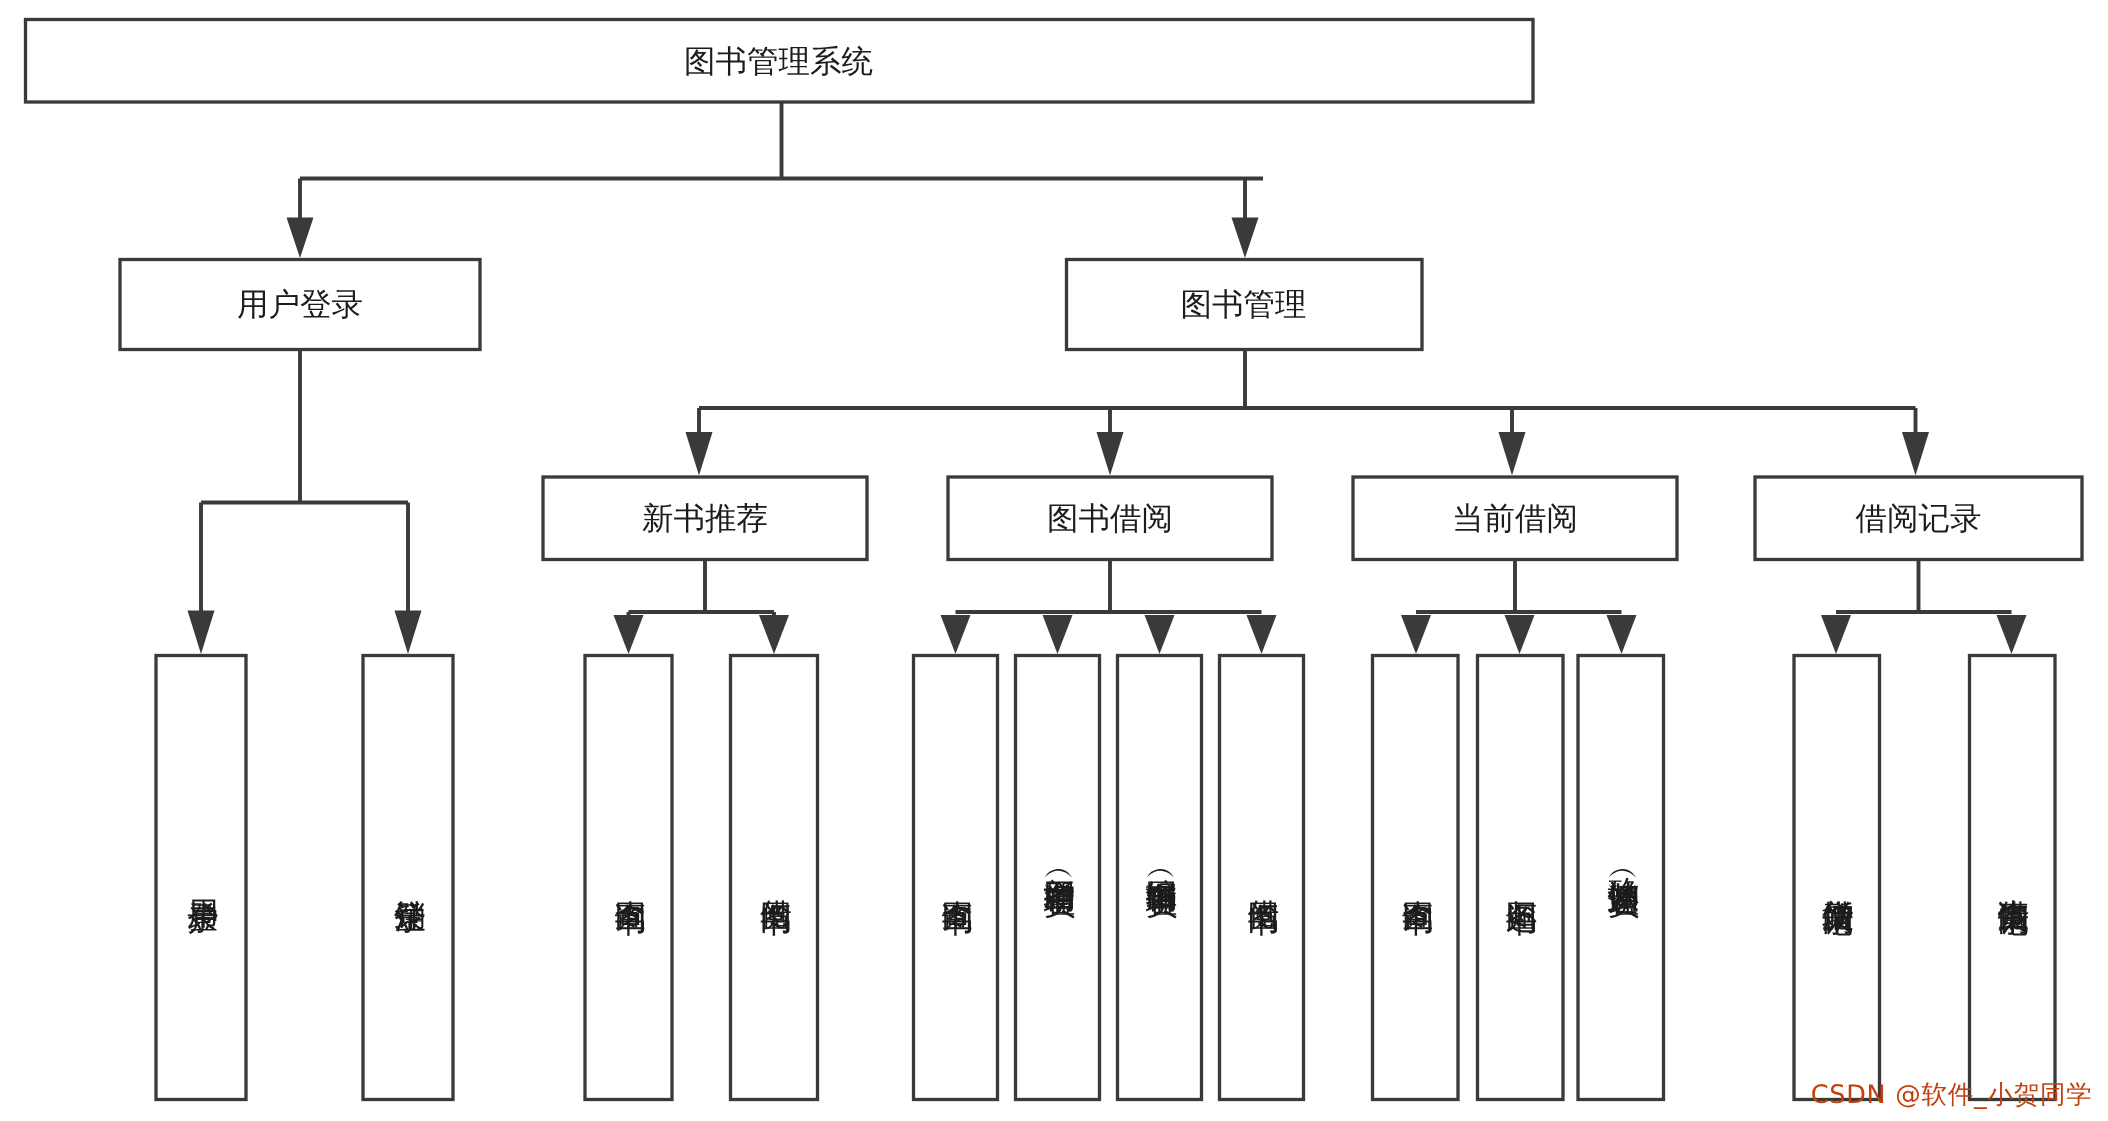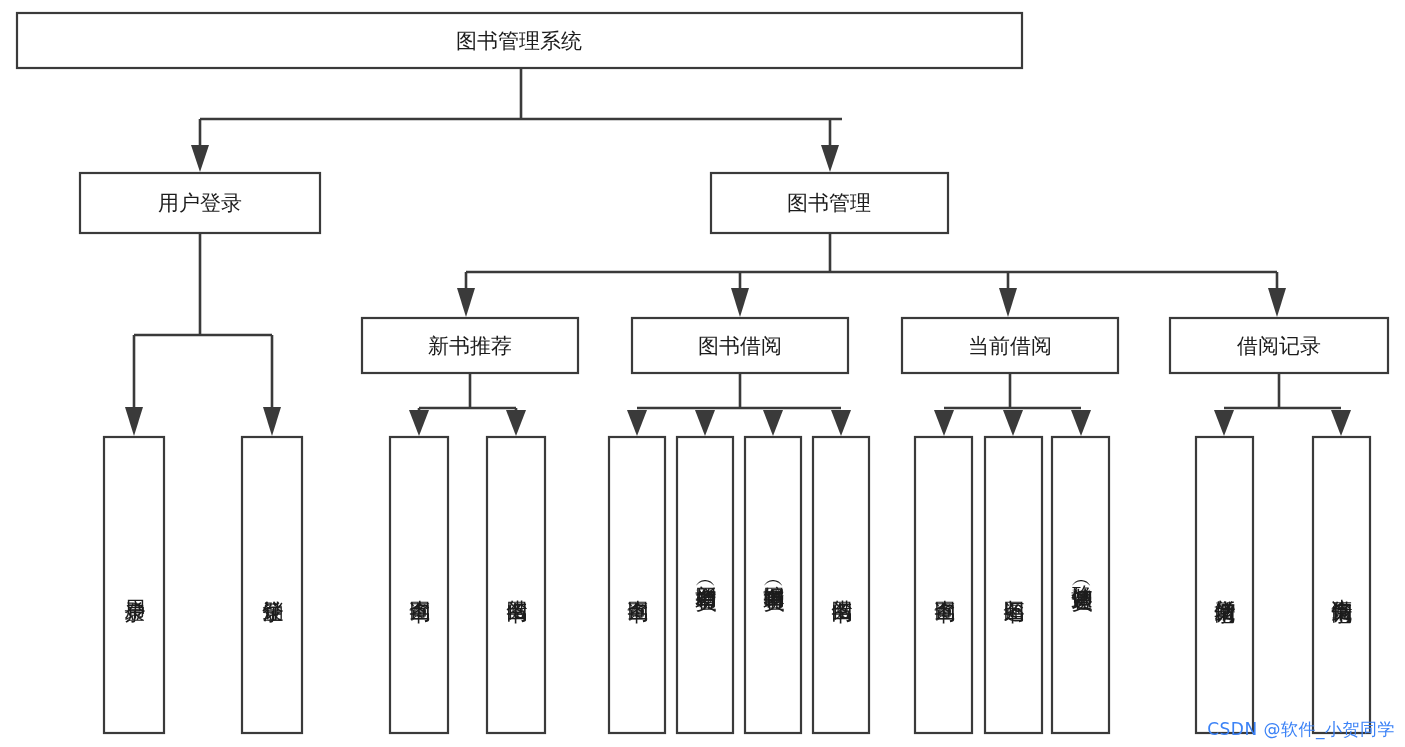--- a/index.html
+++ b/index.html
@@ -53,21 +53,21 @@
   .arrow-head {
     fill: #3a3a3a;
     stroke: none;
   }
   .watermark {
     position: absolute;
     right: 10px;
     bottom: 6px;
     font-family: "DejaVu Sans", "Liberation Sans", sans-serif;
     font-size: 17px;
-    color: #3b82f6;
+    color: #c2410c;
     white-space: nowrap;
     letter-spacing: 0.5px;
     pointer-events: none;
   }
 </style>
 </head>
 <body>
 
 <div id="diagram-root">
 

